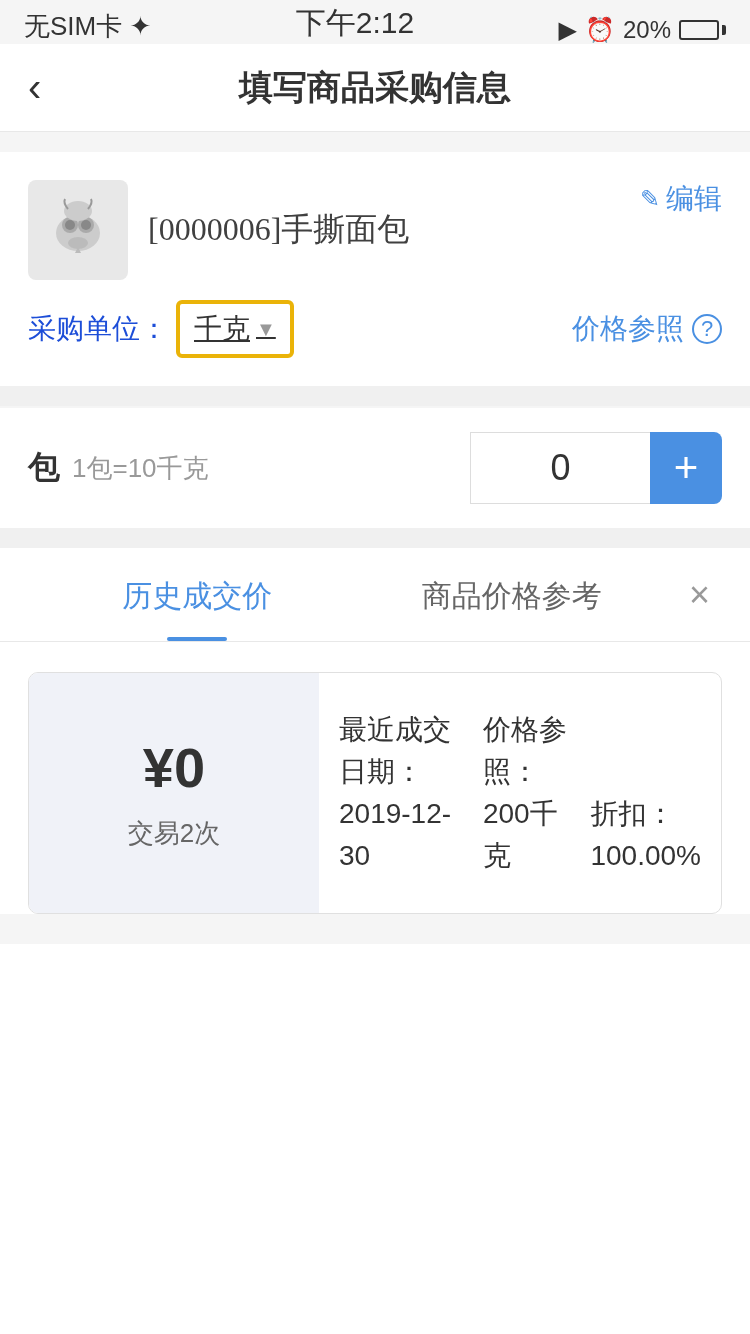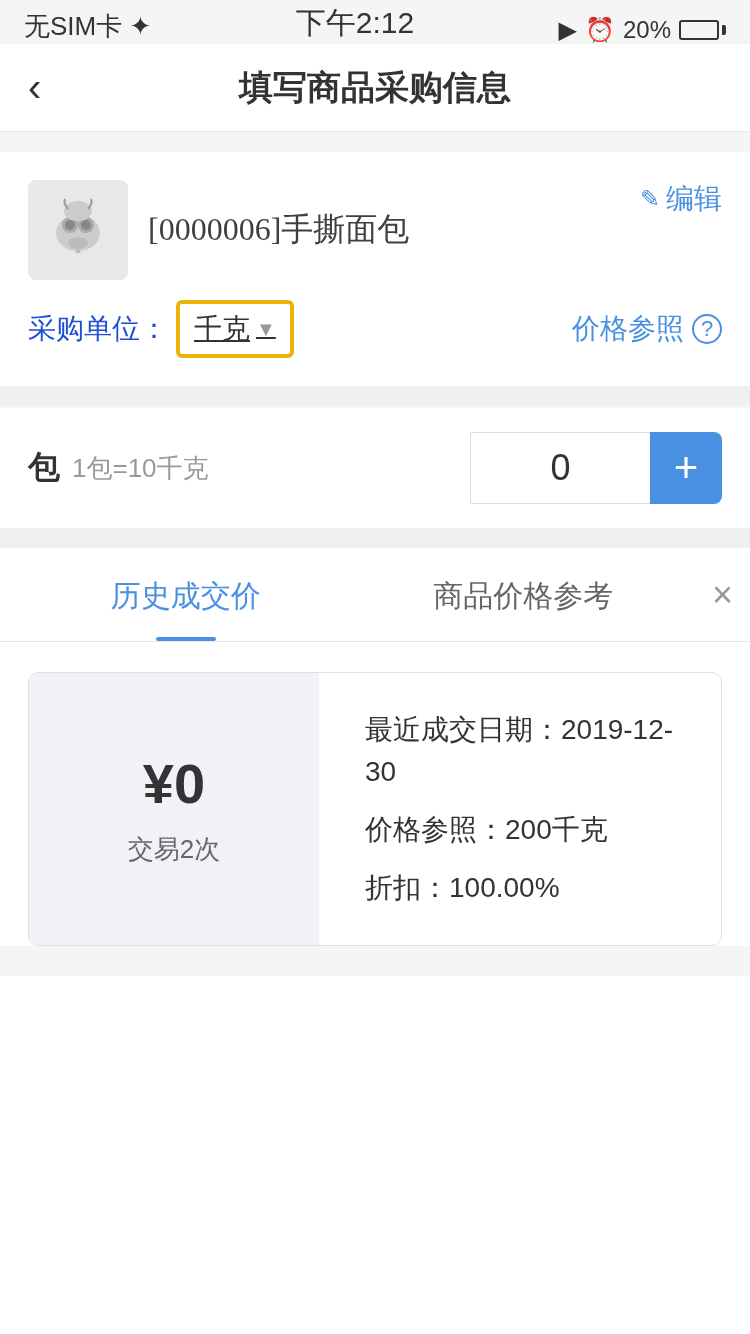--- a/index.html
+++ b/index.html
@@ -231,21 +231,21 @@
 
     
     .tab-section {
       background: #fff;
       margin-top: 0;
     }
     .tab-bar {
       display: flex;
       align-items: center;
       border-bottom: 1px solid #e8e8e8;
-      padding: 0 17px;
+      padding: 0 40px;
       position: relative;
     }
     .tab-item {
       flex: 1;
       text-align: center;
       padding: 28px 0 24px;
       font-size: 30px;
       color: #666;
       cursor: pointer;
       position: relative;
@@ -293,24 +293,24 @@
       font-weight: 600;
       color: #333;
     }
     .price-transactions {
       font-size: 26px;
       color: #666;
       margin-top: 16px;
     }
     .price-right-panel {
       flex: 1;
-      padding: 36px 46px;
-      display: flex;
-      flex-direction: column;
+      padding: 36px 20px;
+      display: flex;
       gap: 16px;
+      align-items: flex-end;
     }
     .price-detail-row {
       font-size: 28px;
       color: #333;
       line-height: 1.5;
     }
 
     
     .bottom-area {
       background: #fff;

